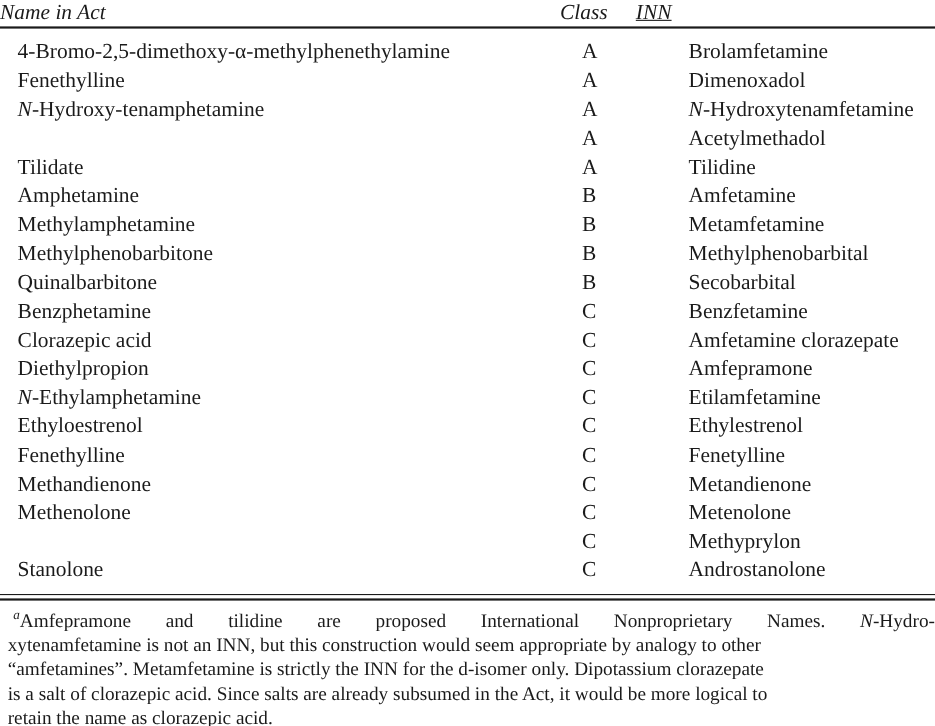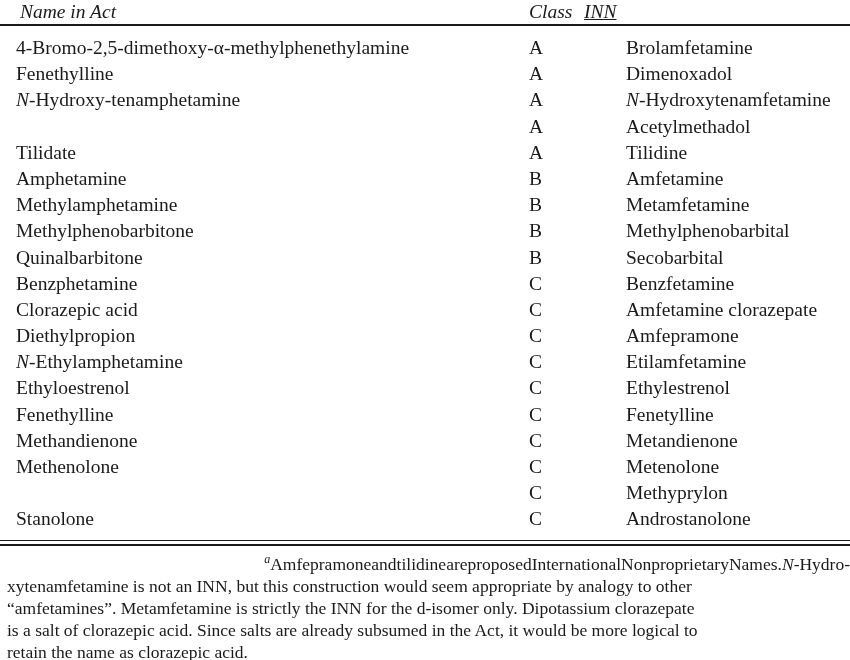--- a/index.html
+++ b/index.html
@@ -19,33 +19,32 @@
   .table-wrap {
     position: relative;
     width: 850px;
     box-sizing: border-box;
   }
 
   
   .head-row {
     position: relative;
     height: 24px;
-    margin-left: 20px;
   }
   .head-cell {
     position: absolute;
     top: 0;
     font-style: italic;
     font-size: 19.5px;
     line-height: 24px;
     white-space: nowrap;
   }
   .head-name  { left: 0px; }
   .head-class { left: 509px; }
-  .head-inn   { left: 564px; text-decoration: underline; }
+  .head-inn   { left: 578px; text-decoration: underline; }
 
   
   .rule-top {
     height: 0;
     border-top: 2px solid #1a1a1a;
     margin-top: 0px;
   }
   .rule-bottom-double {
     margin-top: 7px;
     height: 0;
@@ -89,21 +88,21 @@
     line-height: 22px;
     text-align: justify;
     width: 850px;
   }
   .footnote .fn-line {
     display: block;
     white-space: nowrap;
   }
   .fn-justify {
     display: flex;
-    justify-content: flex-end;
+    justify-content: space-between;
     white-space: nowrap;
     padding-left: 12px;
   }
   .fn-sup {
     font-style: italic;
     font-size: 12px;
     vertical-align: super;
     line-height: 0;
   }
   .fn-indent { padding-left: 7px; }

